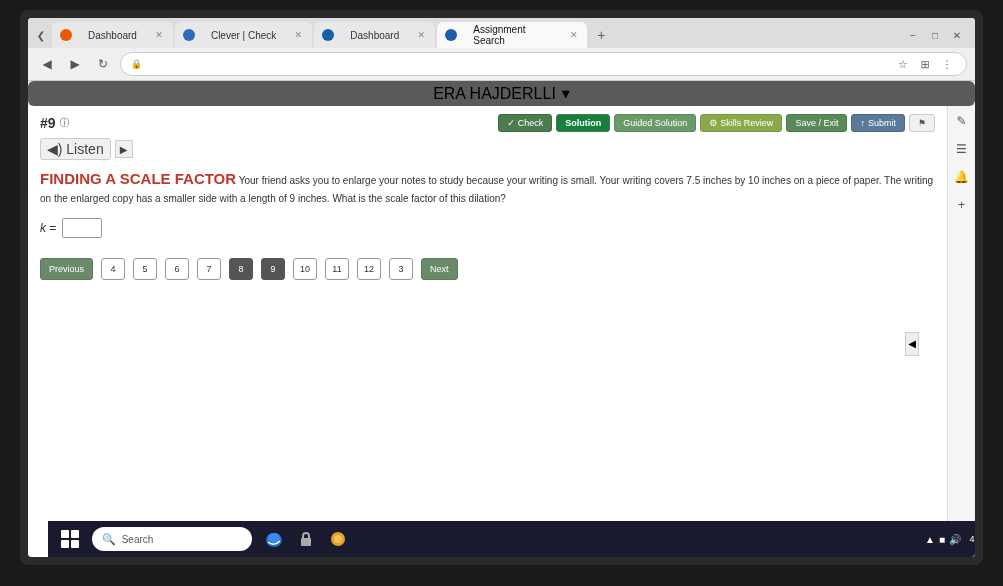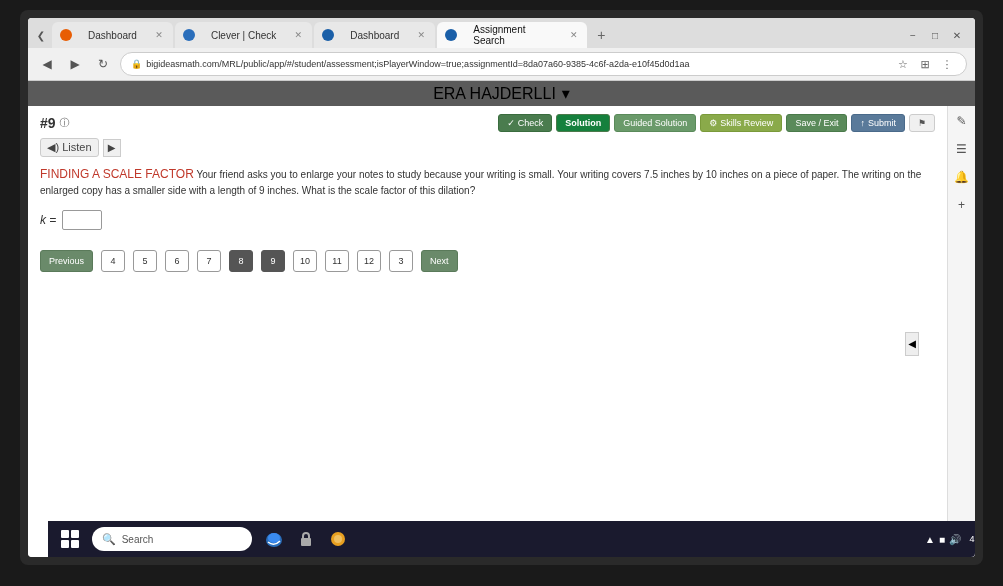--- a/index.html
+++ b/index.html
@@ -177,20 +177,21 @@
 
     
     .user-bar {
       background: #5a5a5a;
       display: flex;
       align-items: center;
       justify-content: center;
       padding: 3px;
       flex-shrink: 0;
       gap: 6px;
+      border-radius: 6px;
     }
 
     
     .main-content {
       background: white;
       flex: 1;
       display: flex;
       overflow: hidden;
     }
 
@@ -306,21 +307,21 @@
       margin-bottom: 8px;
     }
 
     .listen-btn {
       display: flex;
       align-items: center;
       gap: 3px;
       border: 1px solid #ccc;
       border-radius: 3px;
       padding: 2px 6px;
-      font-size: 11px;
+      font-size: 14px;
       cursor: pointer;
       background: #f0f0f0;
       color: #444;
     }
 
     .listen-nav {
       width: 18px; height: 18px;
       border: 1px solid #ccc;
       background: #f0f0f0;
       display: flex; align-items: center; justify-content: center;
@@ -332,22 +333,22 @@
     
     .problem-text {
       font-size: 10px;
       color: #333;
       line-height: 1.5;
       margin-bottom: 12px;
     }
 
     .problem-heading {
       color: #c0392b;
-      font-weight: normal;
-      font-size: 12px;
+      font-weight: bold;
+      font-size: 15px;
     }
 
     
     .answer-area {
       display: flex;
       align-items: center;
       gap: 6px;
       margin-bottom: 20px;
     }
 
@@ -546,21 +547,20 @@
         </div>
       </div>
 
       <div class="address-bar-row">
         <button class="nav-btn">◀</button>
         <button class="nav-btn">▶</button>
         <button class="nav-btn">↻</button>
 
         <div class="address-bar">
           <span style="color:#666;font-size:9px;">🔒</span>
-          <span style="font-size:9px;color:#333;">bigideasmath.com/MRL/public/app/#/student/assessment;isPlayerWindow=true;assignmentId=8da07a60-9385-4c6f-a2da-e10f45d0d1aa</span>
           <div class="address-icons">
             <div class="addr-icon">☆</div>
             <div class="addr-icon">⊞</div>
             <div class="addr-icon">⋮</div>
           </div>
         </div>
       </div>
     </div>
 
 

